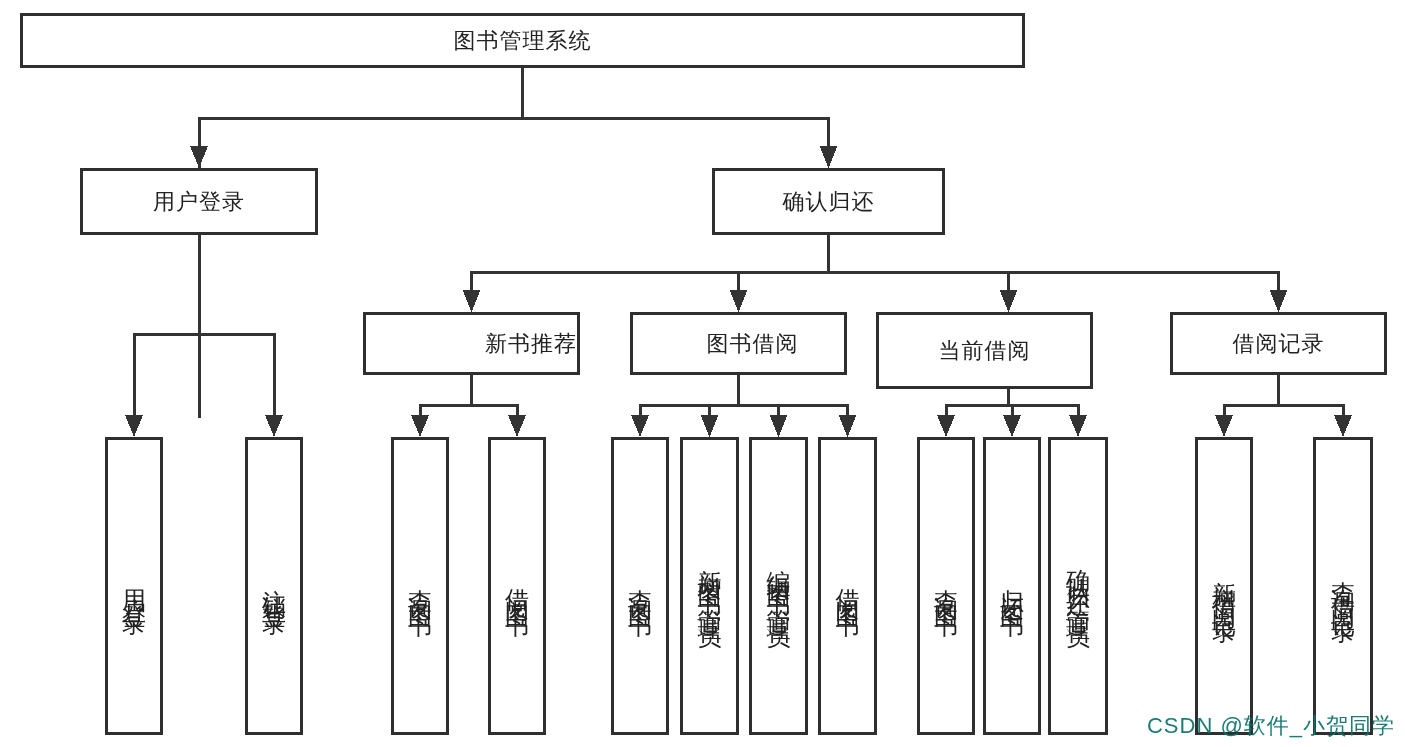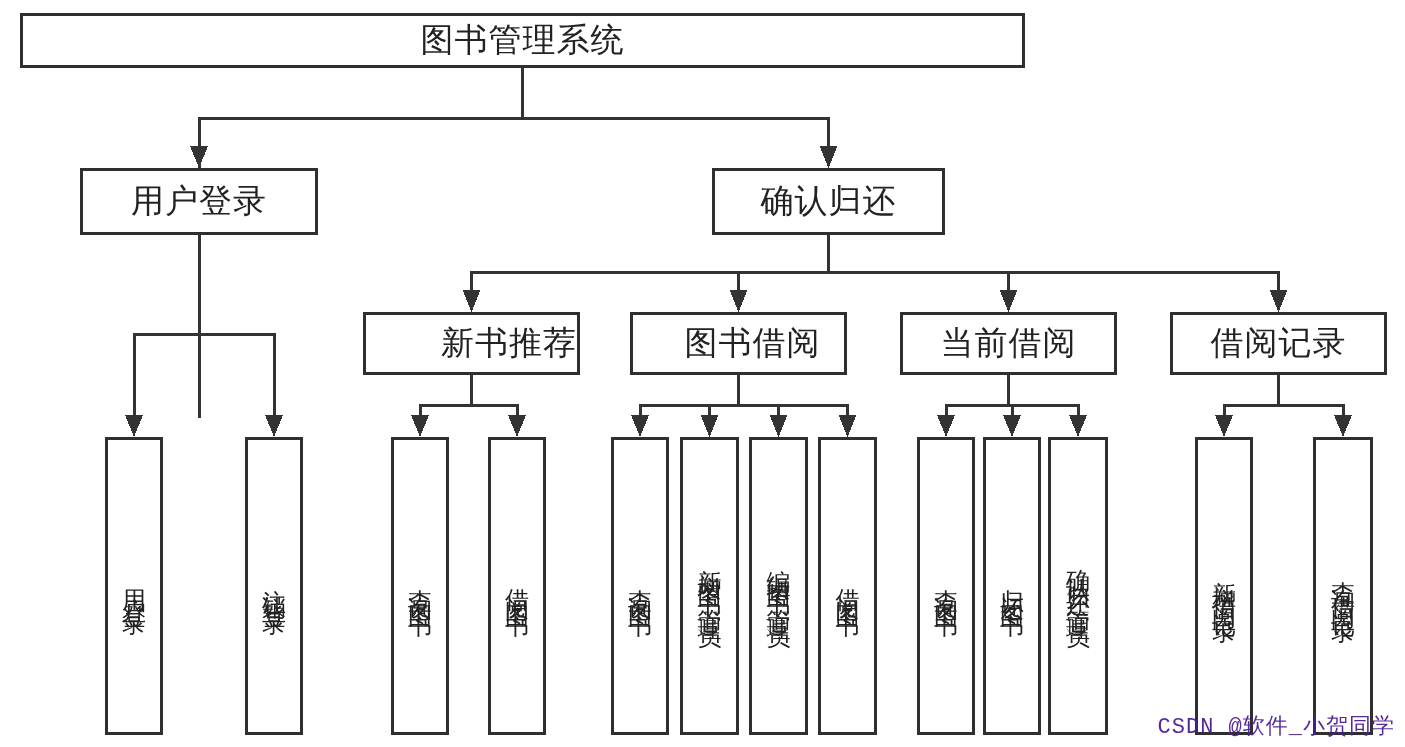--- a/index.html
+++ b/index.html
@@ -23,21 +23,21 @@
     height: 747px;
   }
   .hbox {
     position: absolute;
     box-sizing: border-box;
     border: 3px solid #2f2f2f;
     background: #ffffff;
     display: flex;
     align-items: center;
     justify-content: center;
-    font-size: 33px;
+    font-size: 22px;
     color: #222222;
     letter-spacing: 1px;
     white-space: nowrap;
   }
   .vbox {
     position: absolute;
     box-sizing: border-box;
     border: 3px solid #2f2f2f;
     background: #ffffff;
     display: flex;
@@ -51,26 +51,25 @@
     color: #222222;
     letter-spacing: 8px;
     line-height: 1;
     white-space: nowrap;
   }
   #watermark {
     position: absolute;
     right: 10px;
     bottom: 6px;
     font-size: 22px;
-    color: #4c1d95;
+    color: #0f766e;
     opacity: 0.95;
     letter-spacing: 1px;
     white-space: nowrap;
     z-index: 5;
-    font-family: Liberation Mono, monospace;
   }
   .wire {
     stroke: #333333;
     stroke-width: 3;
     fill: none;
   }
   .arrow {
     fill: #333333;
     stroke: none;
   }
@@ -167,21 +166,21 @@
   <div class="hbox" style="left:712px; top:168px; width:233px; height:67px;">
     <span>确认归还</span>
   </div>
 
   <div class="hbox" style="left:363px; top:312px; width:217px; height:63px;justify-content:flex-end;">
     <span>新书推荐</span>
   </div>
   <div class="hbox" style="left:630px; top:312px; width:217px; height:63px;padding-left:28px;">
     <span>图书借阅</span>
   </div>
-  <div class="hbox" style="left:900px; top:312px; width:217px; height:63px;">
+  <div class="hbox" style="left:876px; top:312px; width:217px; height:77px;">
     <span>当前借阅</span>
   </div>
   <div class="hbox" style="left:1170px; top:312px; width:217px; height:63px;">
     <span>借阅记录</span>
   </div>
 
   <div class="vbox" style="left:105px; top:437px; width:58px; height:298px;">
     <span class="vtext">用户登录</span>
   </div>
   <div class="vbox" style="left:245px; top:437px; width:58px; height:298px;">

